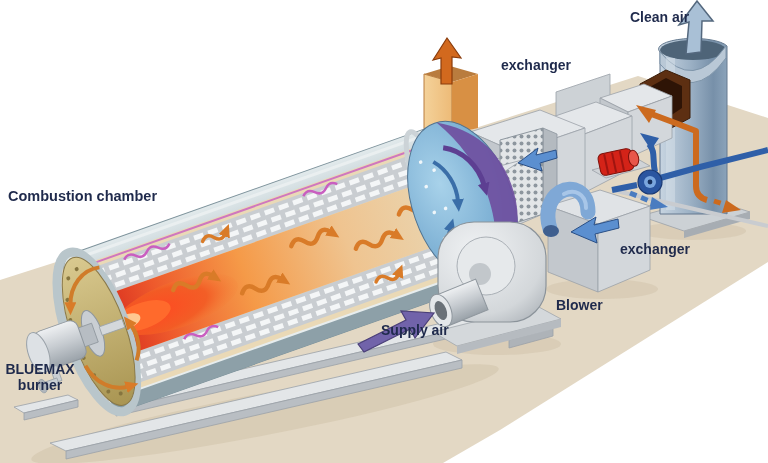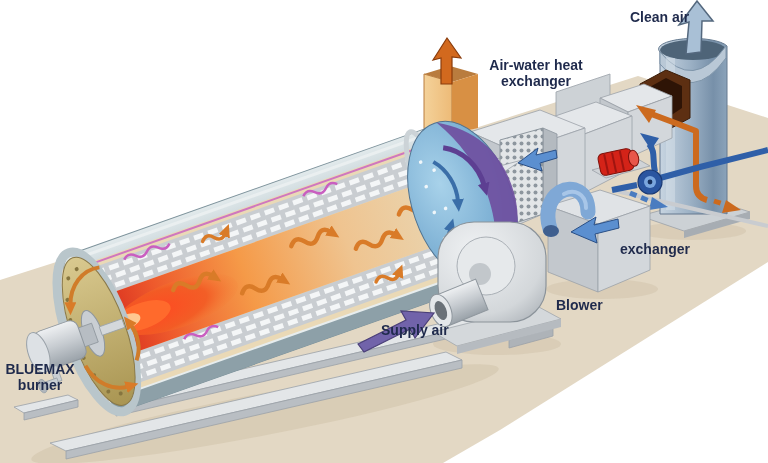--- a/index.html
+++ b/index.html
@@ -310,23 +310,23 @@
       <ellipse cx="440" cy="306" rx="10" ry="17" fill="#e4e7ea" stroke="#8f979e" stroke-width="1"></ellipse>
       <ellipse cx="440" cy="306" rx="5.5" ry="10" fill="#6a7178"></ellipse>
     </g>
   </g>
 
   <path fill="#7163aa" stroke="#4a3f78" stroke-width="1.2" d="M358,344 L406,320 L401,311 L434,313 L415,338 L410,329 L364,352 Z"></path>
   <path fill="#a9c0d6" stroke="#54687e" stroke-width="1.5" d="M686,54 L689,22 L679,25 L697,1 L713,21 L702,21 L701,52 Z"></path>
   <path fill="#5b8fd0" stroke="#2a4f86" stroke-width="1" d="M556,150 L536,155 L538,148 L518,163 L542,171 L540,163 L557,158 Z"></path>
 </svg>
 
+<div class="lbl" id="lbl-combustion">Combustion chamber</div>
 <div class="lbl" id="lbl-cleanair">Clean air</div>
 <div class="lbl center" id="lbl-airwater">
-  <span>Air-water heat</span>
   <span>exchanger</span>
 </div>
 <div class="lbl center" id="lbl-airair">
   <span>exchanger</span>
 </div>
 <div class="lbl" id="lbl-blower">Blower</div>
 <div class="lbl" id="lbl-supply">Supply air</div>
 <div class="lbl center" id="lbl-burner">
   <span>BLUEMAX</span>
   <span>burner</span>

